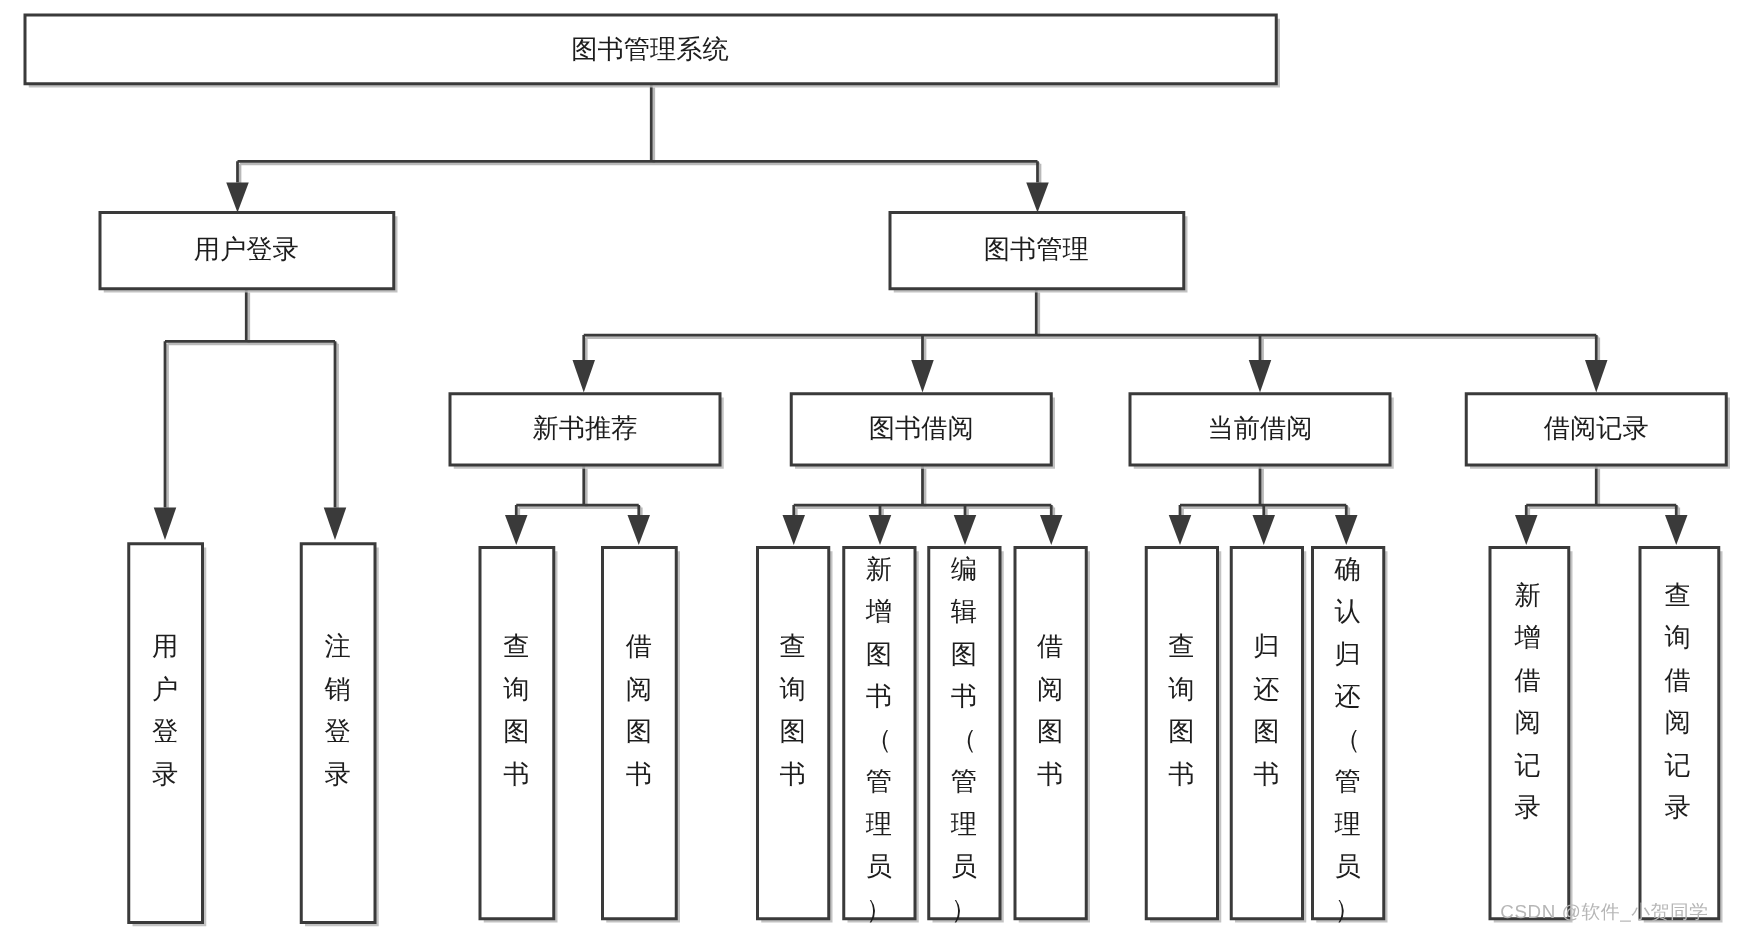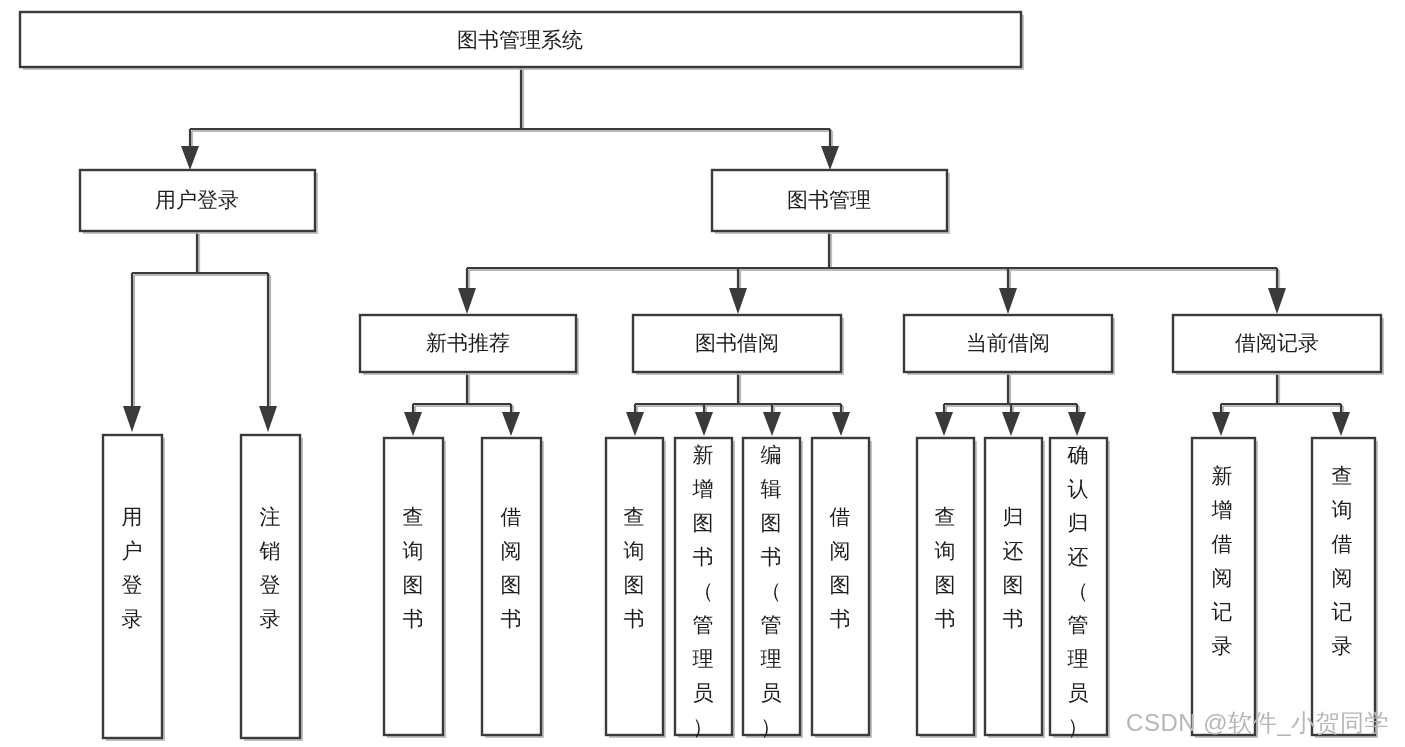--- a/index.html
+++ b/index.html
@@ -58,24 +58,24 @@
     dominant-baseline: middle;
   }
   .node-label-v {
     font-family: "Liberation Sans", "DejaVu Sans", sans-serif;
     font-size: 21px;
     fill: #1d1d1d;
     text-anchor: middle;
   }
   .watermark {
     position: absolute;
-    right: 0;
+    right: 22px;
     bottom: 8px;
     font-family: "Liberation Sans", "DejaVu Sans", sans-serif;
-    font-size: 24px;
+    font-size: 15px;
     color: #b6b6b6;
     letter-spacing: 0.5px;
     white-space: nowrap;
     user-select: none;
   }
 </style>
 </head>
 <body>
 
 <div id="diagram-root">

